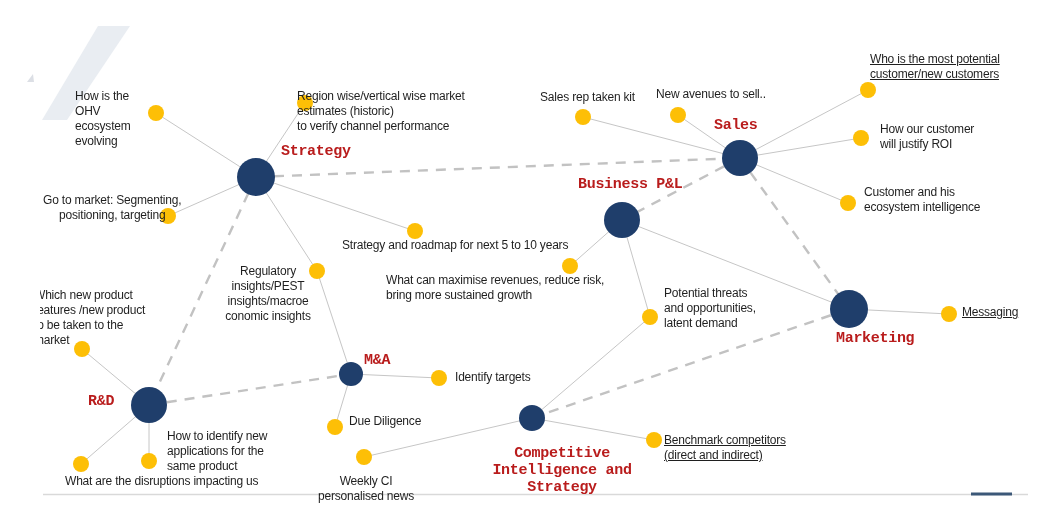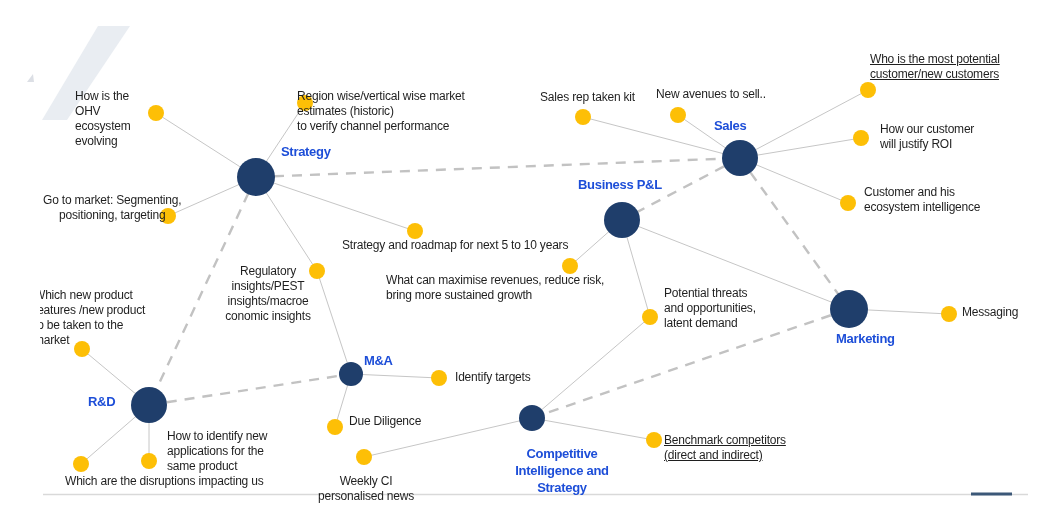--- a/index.html
+++ b/index.html
@@ -6,22 +6,22 @@
   .stage{
     position:relative;width:1062px;height:513px;background:#ffffff;
     overflow:hidden;font-family:"Liberation Sans",sans-serif;
   }
   .layer-svg{position:absolute;left:0;top:0;}
   .node-label{
     position:absolute;font-size:12px;line-height:15px;letter-spacing:-0.2px;
     color:#1f1f1f;white-space:pre;
   }
   .hub-label{
-    position:absolute;font-size:13px;font-weight:bold;line-height:17px;
-    letter-spacing:-0.3px;color:#1d4ed8;white-space:pre;
+    position:absolute;font-size:15px;font-weight:bold;line-height:17px;
+    letter-spacing:-0.3px;color:#b91c1c;white-space:pre;font-family:Liberation Mono, monospace;
   }
   .center{transform:translateX(-50%);text-align:center;margin-top:7px;}
   line.solid{stroke:#c6c6c6;stroke-width:1;}
   line.dashedE{stroke:#c2c2c2;stroke-width:2.4;stroke-dasharray:10 8;}
   .overlay{position:absolute;background:#ffffff;z-index:6;}
   .labels{position:absolute;left:0;top:0;width:100%;height:100%;z-index:3;}
 </style>
 </head>
 <body>
 
@@ -124,30 +124,30 @@
 customer/new customers</div>
       <div class="node-label" style="left: 880px; top: 122px;">How our customer
 will justify ROI</div>
       <div class="node-label" style="left: 864px; top: 185px;">Customer and his
 ecosystem intelligence</div>
       <div class="node-label" style="left: 664px; top: 286px;">Potential threats
 and opportunities,
 latent demand</div>
       <div class="node-label" style="left: 386px; top: 273px;">What can maximise revenues, reduce risk,
 bring more sustained growth</div>
-      <div class="node-label" style="left: 962px; top: 305px;">Messaging</div>
+      <div class="node-label" style="left: 962px; top: 305px; text-decoration: underline;">Messaging</div>
       <div class="node-label" style="left: 455px; top: 370px;">Identify targets</div>
       <div class="node-label" style="left: 349px; top: 414px;">Due Diligence</div>
       <div class="node-label center" style="left: 366px; top: 467px;">Weekly CI
 personalised news</div>
       <div class="node-label" style="left: 664px; top: 433px; text-decoration: underline;">Benchmark competitors
 (direct and indirect)</div>
       <div class="node-label" style="left: 34px; top: 288px;">Which new product
 features /new product
 to be taken to the
 market</div>
-      <div class="node-label" style="left: 65px; top: 474px;">Which are the disruptions impacting us</div>
+      <div class="node-label" style="left: 65px; top: 474px;">What are the disruptions impacting us</div>
       <div class="node-label" style="left: 167px; top: 429px;">How to identify new
 applications for the
 same product</div>
     </div>
 <div class="overlay" style="left: 0px; top: 286px; width: 40px; height: 66px;"></div>
   </div>
 
 </body></html>

